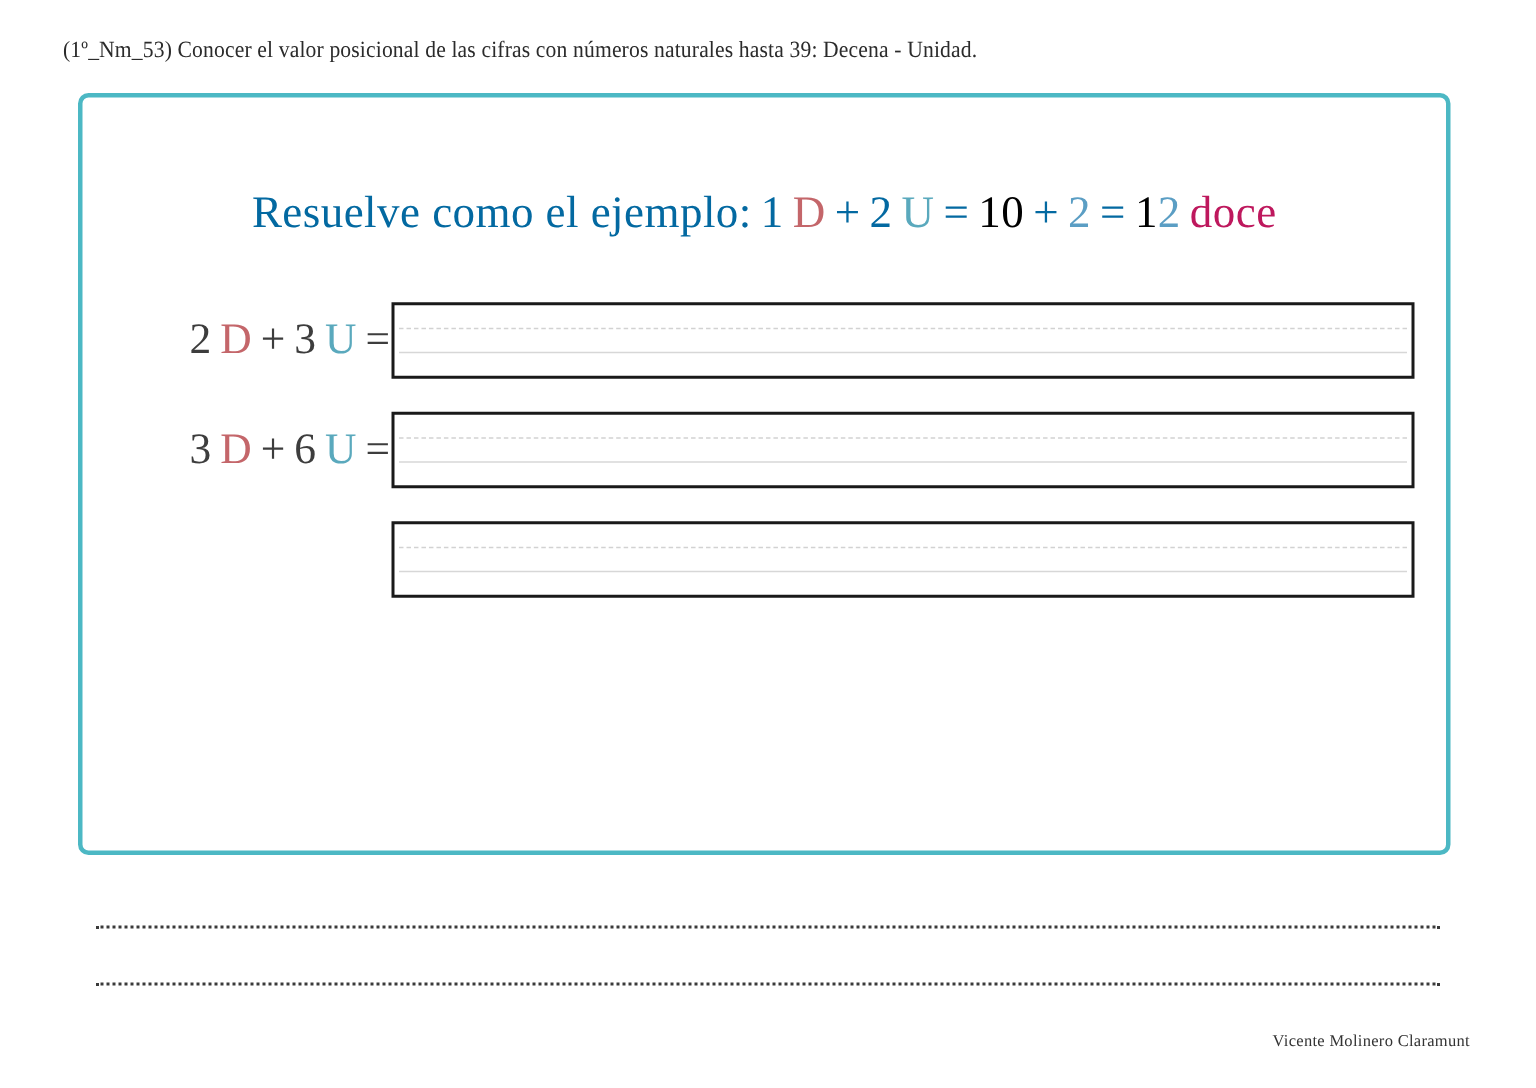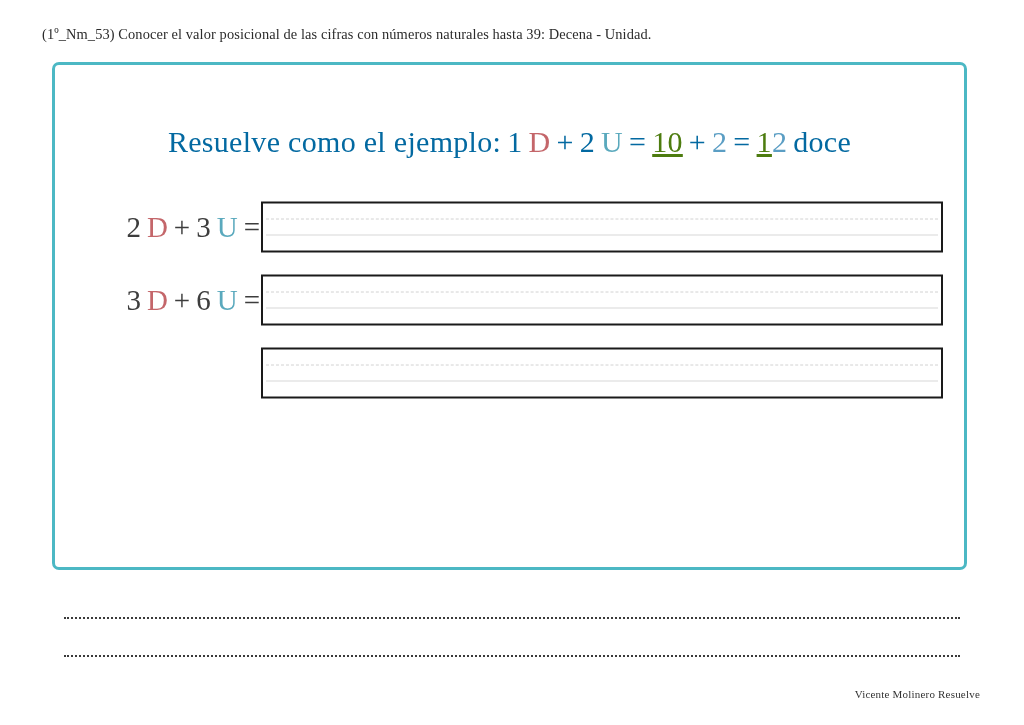--- a/index.html
+++ b/index.html
@@ -59,23 +59,23 @@
   .tok-sp { display:inline-block; width:6px; }
   .d-letter {
     color: #c4666a;
     font-family: "Liberation Serif", serif;
     font-style: normal;
   }
   .u-letter {
     color: #5aa9bd;
     font-family: "Liberation Serif", serif;
   }
-  .num-red { color: #4d7c0f; text-decoration: underline; }
+  .num-red { color: #000000; }
   .num-blue { color: #5b9ec4; }
-  .word-purple { color: #0369a1; }
+  .word-purple { color: #be185d; }
   .plain { color: #0369a1; }
 
   
   .rows {
     position: absolute;
     left: 0;
     top: 125px;
     right: 0;
   }
   .ex-row {
@@ -194,13 +194,13 @@
         <span></span>
       </div>
     </div>
 
   </div>
 </div>
 
 <div class="dotline dotline-1"></div>
 <div class="dotline dotline-2"></div>
 
-<div class="credit">Vicente Molinero Resuelve</div>
+<div class="credit">Vicente Molinero Claramunt</div>
 
 </body></html>

